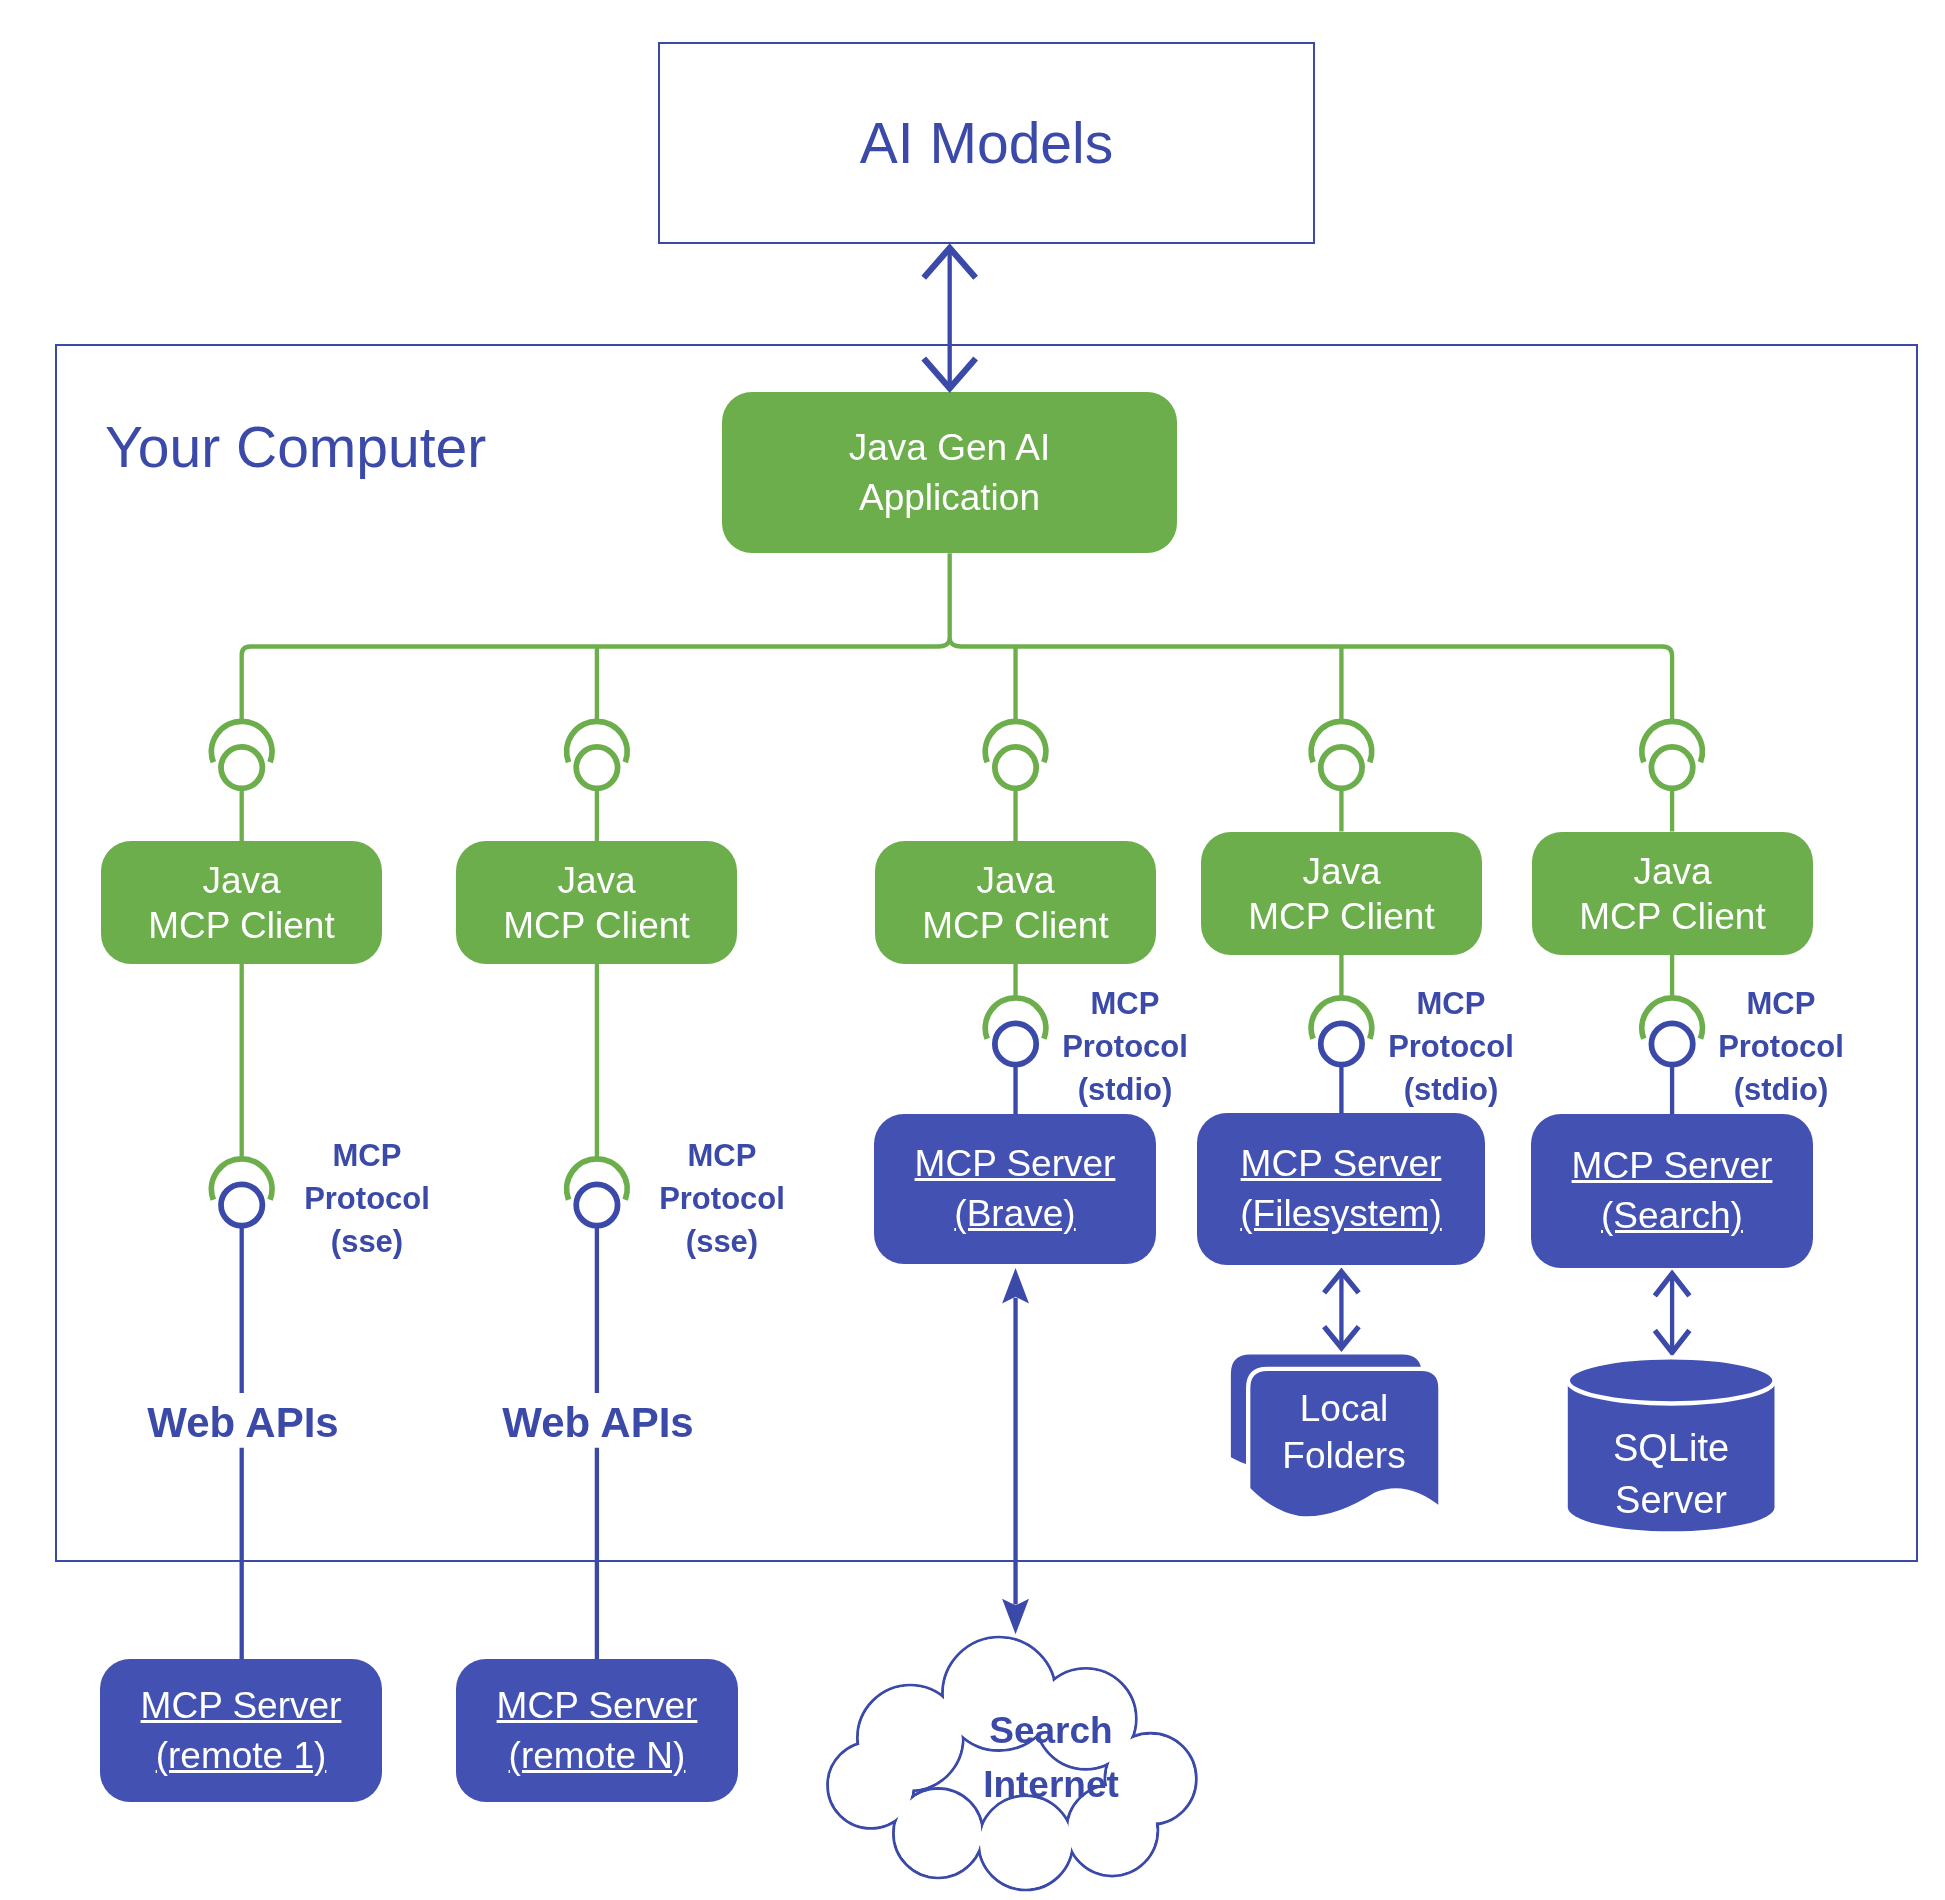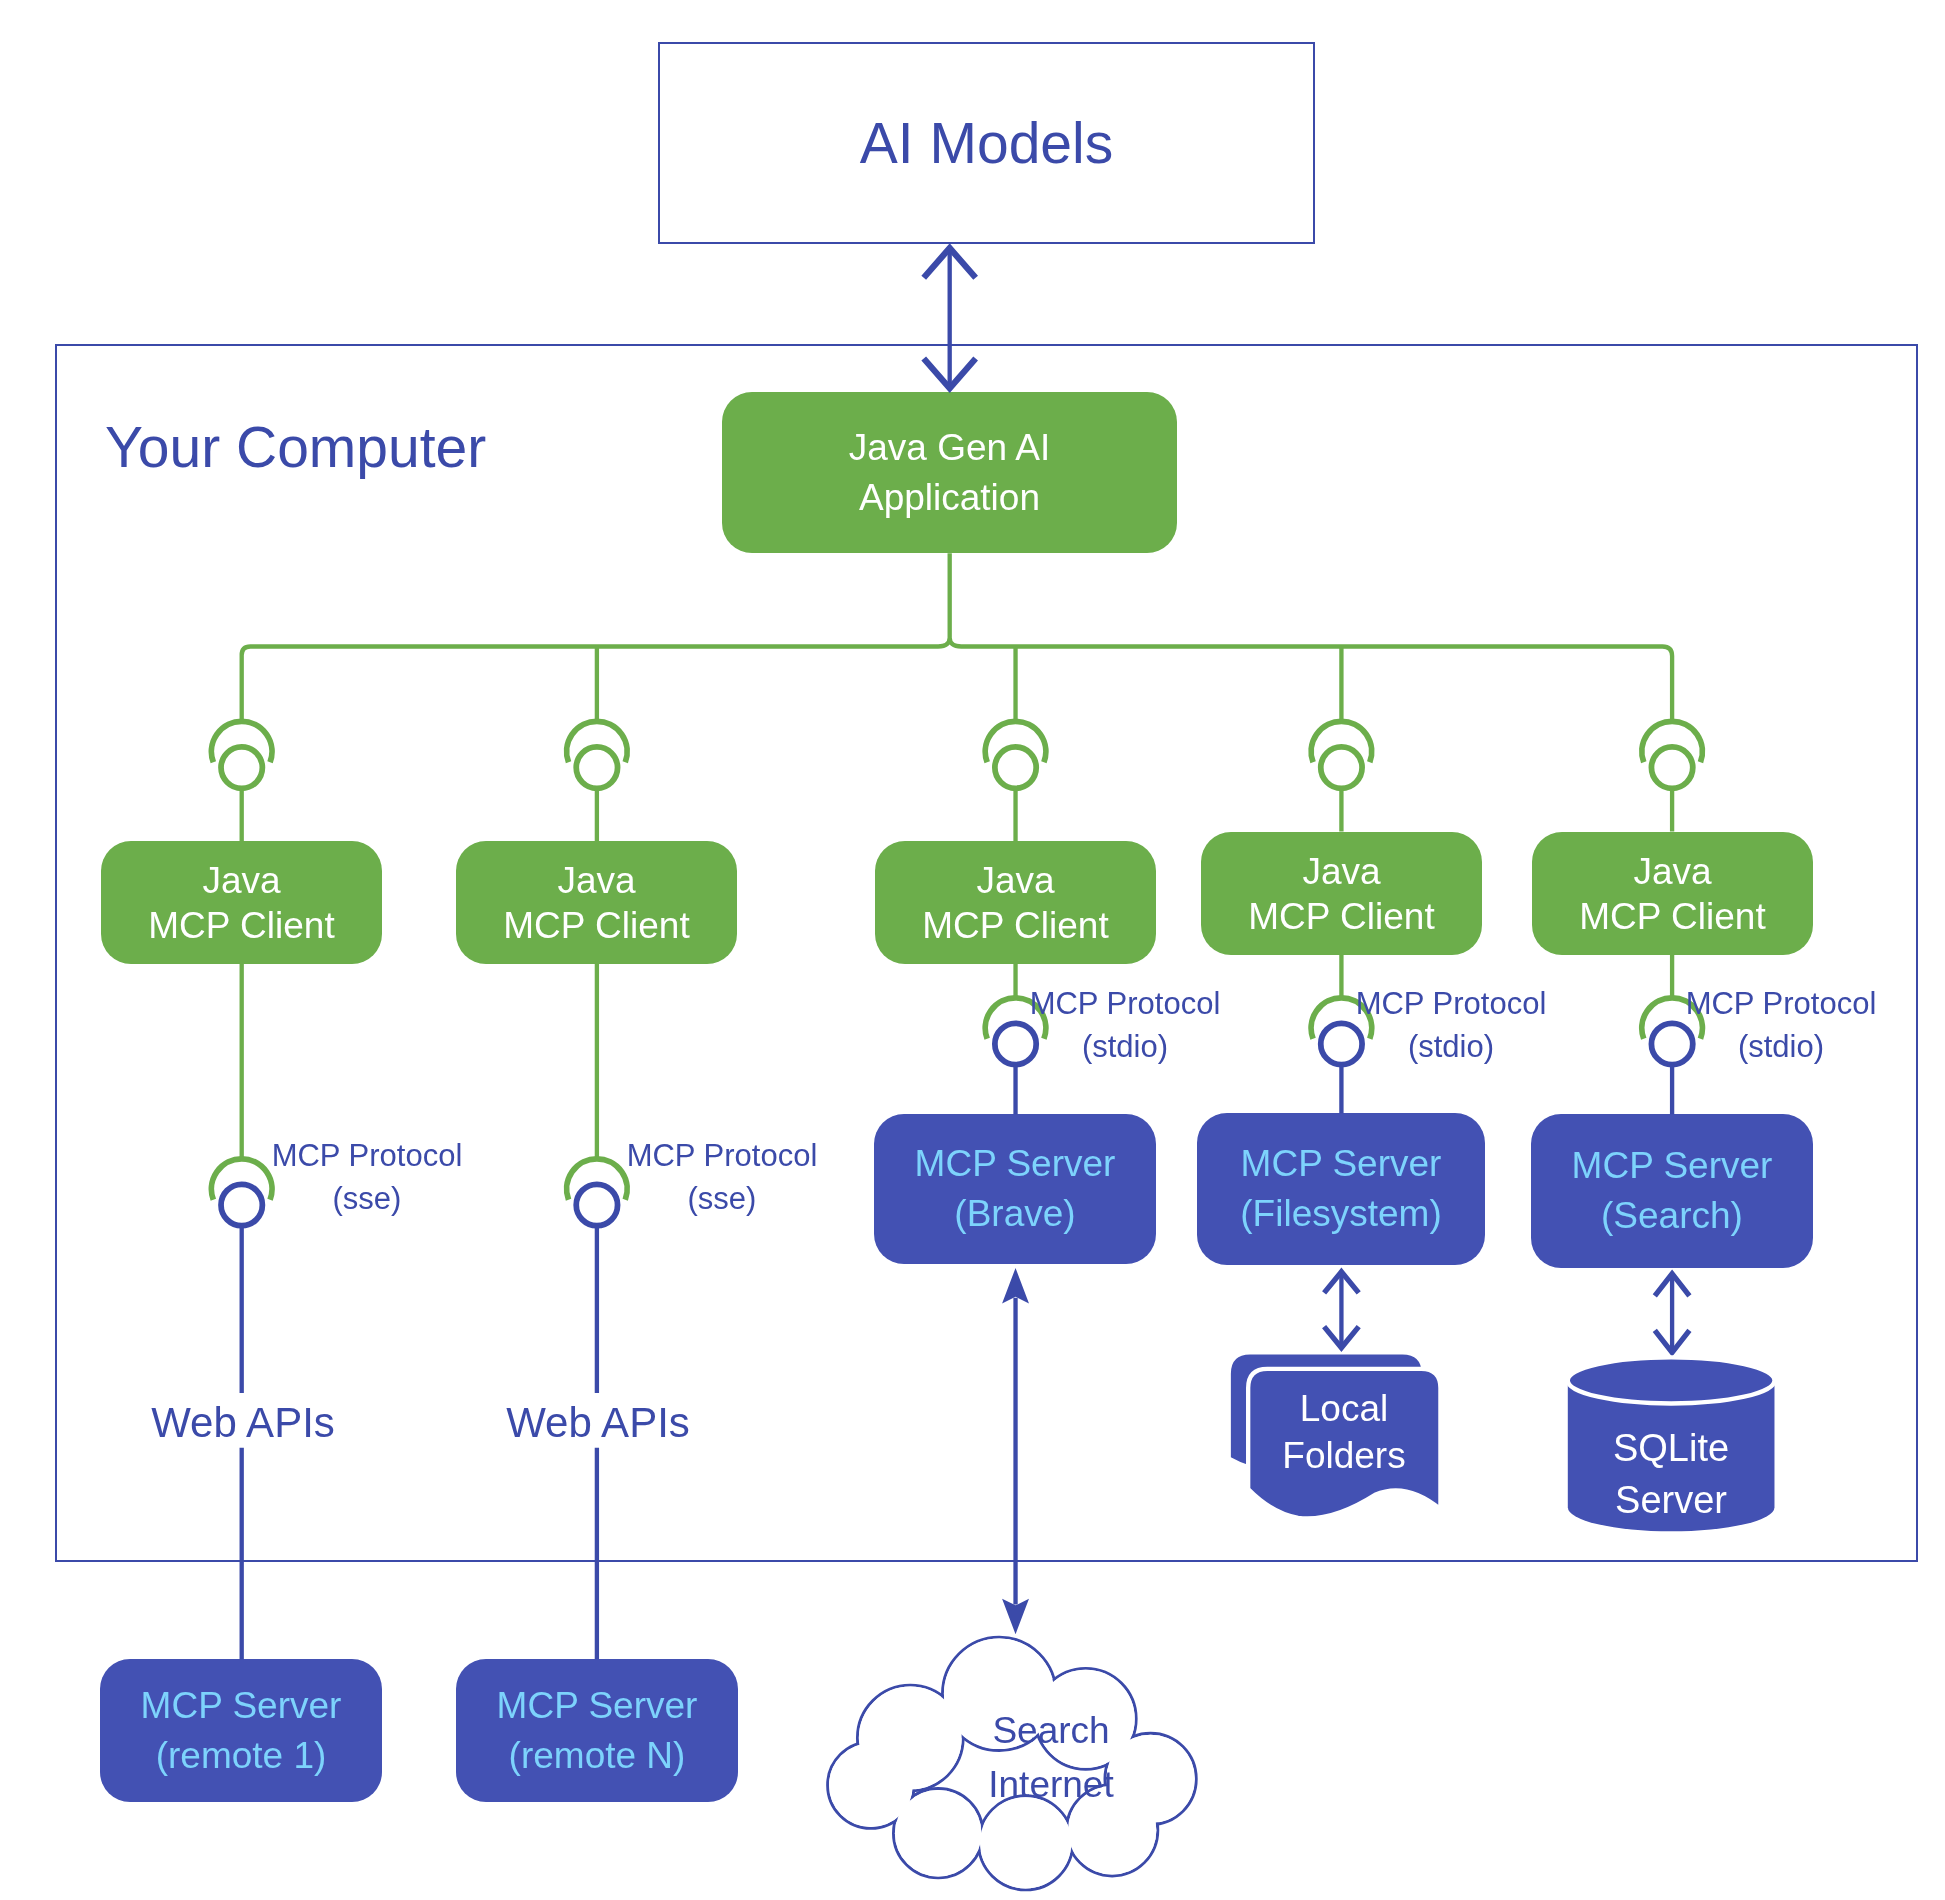--- a/index.html
+++ b/index.html
@@ -2,28 +2,28 @@
 <html style="font-size:7.7px"><head>
 <meta charset="utf-8">
 <style>
   html,body { margin:0; padding:0; background:#ffffff; }
   .canvas {
     position:relative; width:1946px; height:1900px; background:#ffffff;
     font-family:"Liberation Sans", sans-serif; overflow:hidden;
   }
   .box { position:absolute; display:flex; flex-direction:column; align-items:center; justify-content:center; text-align:center; box-sizing:border-box;border-radius:30px; }
   .green-box { background:#6CAE4B; color:#ffffff; }
-  .blue-box  { background:#4351B3; color:#7dd3fc; }
+  .blue-box  { background:#4351B3; color:#ffffff;text-decoration:underline; }
   .box .l1, .box .l2 { display:block; }
   .boxtext { font-size:37px; line-height:50px; }
   .client-text { font-size:37px; line-height:45px; }
   .outline-box { position:absolute; box-sizing:border-box; background:#ffffff; border:2.4px solid #3B4AA9; display:flex; align-items:center; justify-content:center; }
   .container-box { position:absolute; box-sizing:border-box; border:2.9px solid #3B4AA9; background:transparent; }
   .big-title { position:absolute; color:#3B4AA9; font-size:57px; white-space:nowrap; }
-  .floating { position:absolute; width:192px; text-align:center; color:#3B4AA9; }
+  .floating { position:absolute; width:192px; text-align:center; color:#3B4AA9;font-weight:bold; }
   .proto { font-size:31px; line-height:43px; }
   .webapi { font-size:42px; line-height:51px; white-space:nowrap; }
   .icon-label { position:absolute; width:192px; text-align:center; color:#ffffff; }
   .folders-label { font-size:37px; line-height:47px; }
   .cyl-label { font-size:38px; line-height:52px;margin-top:27px; }
   .cloud-label { font-size:37px; line-height:54px; color:#3B4AA9; }
   svg.wires { position:absolute; left:0; top:0; pointer-events:none; }
   .w-green { stroke:#6CAE4B; stroke-width:9; fill:none; }
   .w-blue  { stroke:#3B4AA9; stroke-width:9; fill:none; }
   .arc-g   { stroke:#6CAE4B; stroke-width:12; fill:none; }

